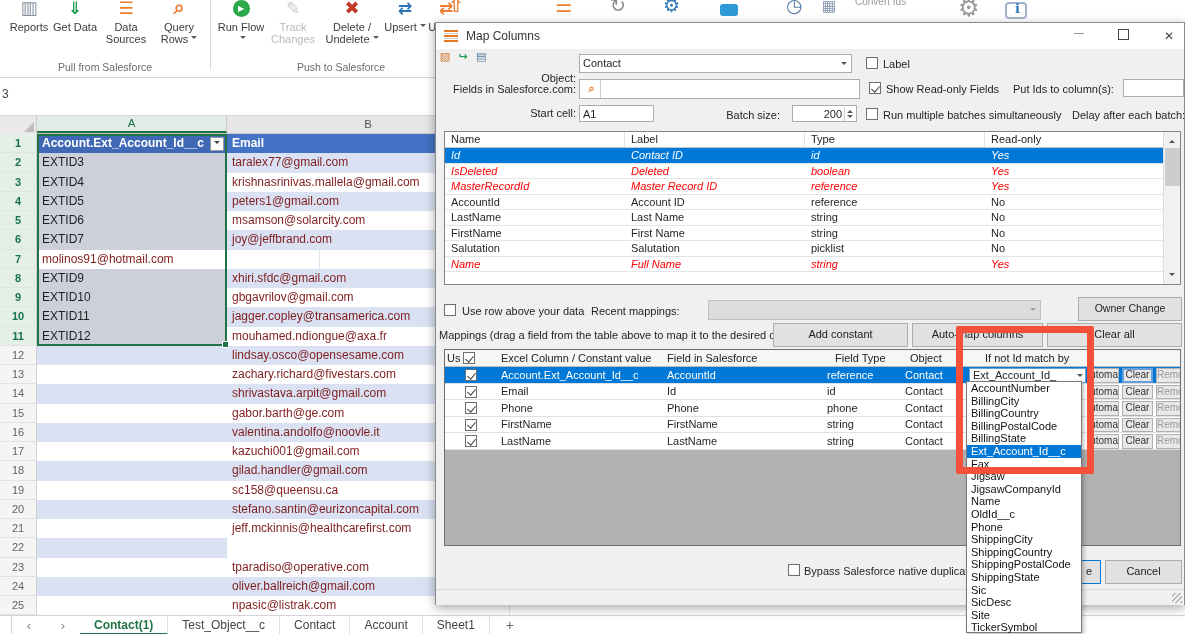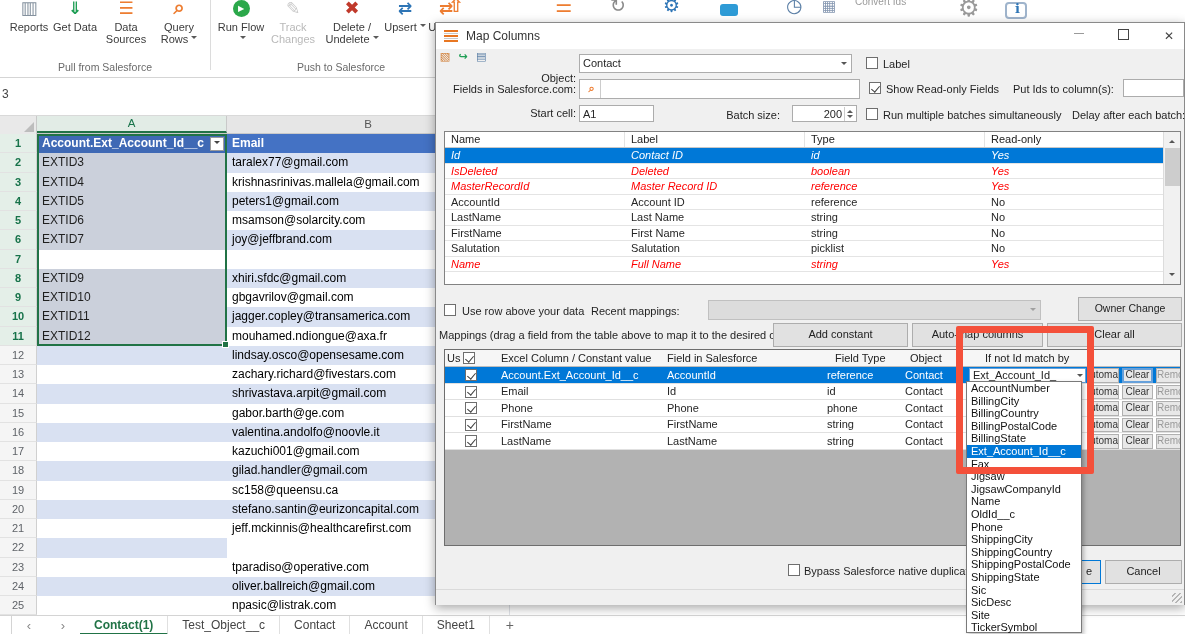--- a/index.html
+++ b/index.html
@@ -55,21 +55,21 @@
   #corner{width:37px;height:18px;border-right:1px solid #c9c9c9;position:relative;background:#e9e9e9;}
   #corner::after{content:"";position:absolute;right:2px;bottom:2px;border-left:10px solid transparent;border-bottom:10px solid #bdbdbd;}
   .colhead{text-align:center;line-height:17px;color:#555;border-right:1px solid #c9c9c9;}
   #colA{width:190px;background:#e2ece6;color:#17734a;border-bottom:2px solid #217346;line-height:15px;}
   #colB{width:283px;}
   #sheet-body{position:absolute;left:0;top:134px;width:1185px;}
   .srow{display:flex;height:19.25px;font-size:12px;}
   .rowhead{width:37px;text-align:center;font-size:11px;color:#5f6368;background:#f5f5f5;border-right:1px solid #d0d0d0;border-bottom:1px solid #e2e2e2;line-height:19px;}
   .rowhead.selhd{color:#17734a;background:#e4efe8;font-weight:bold;}
   .cellA{width:190px;padding-left:5px;line-height:19.25px;overflow:hidden;white-space:nowrap;color:#1f1f1f;}
-  .cellB{width:283px;padding-left:5px;line-height:19.25px;overflow:hidden;white-space:nowrap;color:#000000;border-right:1px solid #e0e3e8;}
+  .cellB{width:283px;padding-left:5px;line-height:19.25px;overflow:hidden;white-space:nowrap;color:#7f1d1d;border-right:1px solid #e0e3e8;}
   .srow.band .cellA,.srow.band .cellB{background:#d9e1f2;}
   .cellA.sel{background:#cbd0db !important;}
   .srow.hdr .cellA{background:#3f69b5;color:#fff;font-weight:bold;position:relative;}
   .srow.hdr .cellB{background:#4472c4;color:#fff;font-weight:bold;}
   #filter-btn{position:absolute;right:3px;top:3px;width:14px;height:14px;background:#fff;border:1px solid #9a9a9a;display:flex;align-items:center;justify-content:center;}
   #filter-btn .tri{margin:0;border-width:3px;border-top-color:#444;}
   #sel-border{position:absolute;left:37px;top:134px;width:190px;height:211.75px;border:2px solid #217346;pointer-events:none;z-index:3;}
   #fill-handle{position:absolute;left:222px;top:341px;width:7px;height:7px;background:#217346;border:1px solid #fff;z-index:4;}
 
   
@@ -258,20 +258,21 @@
         <div class="cellA sel">EXTID6</div>
         <div class="cellB">msamson@solarcity.com</div>
       </div>
       <div class="srow band">
         <div class="rowhead selhd">6</div>
         <div class="cellA sel">EXTID7</div>
         <div class="cellB">joy@jeffbrand.com</div>
       </div>
       <div class="srow">
         <div class="rowhead selhd">7</div>
+        <div class="cellB">molinos91@hotmail.com</div>
       </div>
       <div class="srow band">
         <div class="rowhead selhd">8</div>
         <div class="cellA sel">EXTID9</div>
         <div class="cellB">xhiri.sfdc@gmail.com</div>
       </div>
       <div class="srow">
         <div class="rowhead selhd">9</div>
         <div class="cellA sel">EXTID10</div>
         <div class="cellB">gbgavrilov@gmail.com</div>

